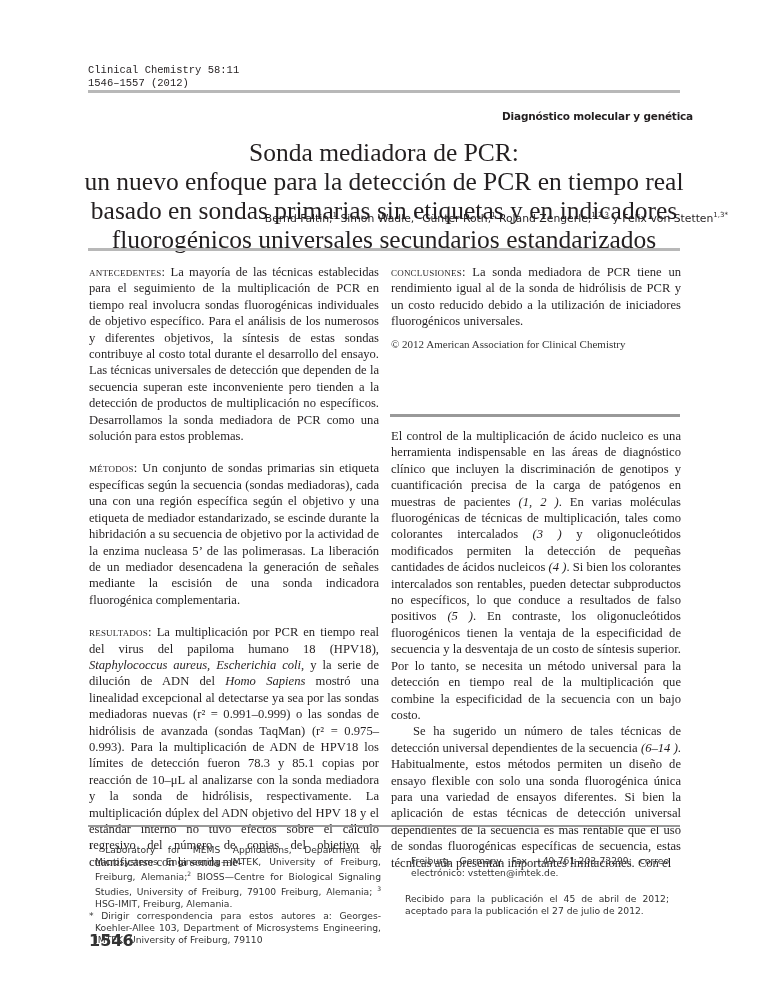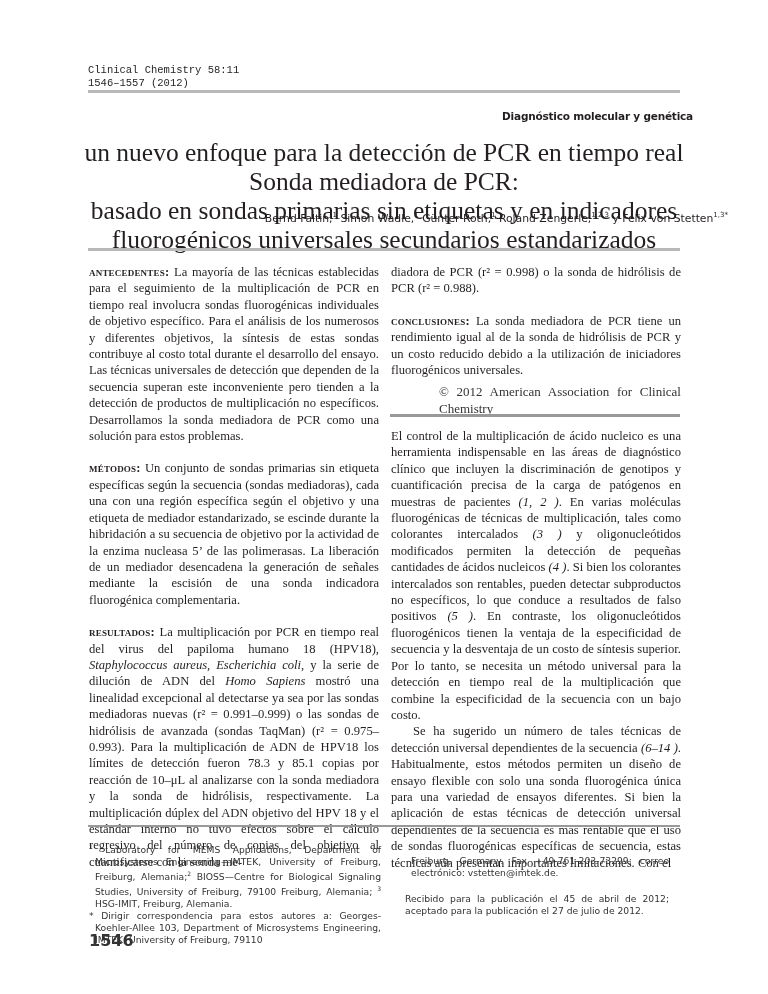--- a/index.html
+++ b/index.html
@@ -14,23 +14,23 @@
 
   .title { position: absolute; left: 40px; width: 688px; top: 138px; text-align: center;
            font-size: 25.5px; line-height: 29px; color: #231f20; }
   .authors { position: absolute; left: 40px; width: 688px; top: 211px; text-align: right; font-size: 10.8px; }
   .authors sup { font-size: 7px; }
 
   .col { position: absolute; width: 290px; font-size: 12.6px; line-height: 16.4px; text-align: justify; }
   .col-left { left: 89px; top: 264px; }
   .col-right { left: 391px; top: 264px; }
   .para { margin: 0 0 16px 0; }
-  .label { font-variant: small-caps; letter-spacing: 0.2px; font-weight: bold; }
+  .label { font-variant: small-caps; letter-spacing: 0.2px; }
   .label::after { content: ""; }
-  .copyright { font-size: 13px; margin-top: -10px; color: #333; margin-left: 48px; }
+  .copyright { font-size: 11px; margin-top: -10px; color: #333; }
   .body-para { margin: 0; }
   .indent { text-indent: 22px; }
 
   .rule-right { position: absolute; left: 390px; width: 290px; height: 3px; background: #999; top: 414px; }
   .body-right { position: absolute; left: 391px; top: 428px; width: 290px; font-size: 12.6px; line-height: 16.4px; text-align: justify; }
 
   .footnote-rule { position: absolute; left: 88px; width: 592px; height: 2px; background: #999; top: 825px; }
   .fn-left { position: absolute; left: 89px; top: 841px; width: 292px; font-size: 9.2px; line-height: 12px; text-align: justify; color: #333; }
   .fn-right { position: absolute; left: 391px; top: 841px; width: 292px; font-size: 9.2px; line-height: 12px; text-align: justify; color: #333; }
   .fn-item { text-indent: -6px; padding-left: 6px; margin: 0; }
@@ -44,22 +44,22 @@
 
 <div class="journal serif">
   <div>Clinical Chemistry 58:11</div>
   <div>1546–1557 (2012)</div>
 </div>
 <div class="section-label sans">Diagnóstico molecular y genética</div>
 
 <div class="rule" style="top: 90px;"></div>
 
 <div class="title serif">
+  <div>Sonda mediadora de PCR:</div>
   <div>un nuevo enfoque para la detección de PCR en tiempo real</div>
-  <div>Sonda mediadora de PCR:</div>
   <div>basado en sondas primarias sin etiquetas y en indicadores</div>
   <div>fluorogénicos universales secundarios estandarizados</div>
 </div>
 
 <div class="authors sans">
   <span>Bernd Faltin,</span><sup>1</sup>
   <span>Simon Wadle,</span><sup>1</sup>
   <span>Günter Roth,</span><sup>1</sup>
   <span>Roland Zengerle,</span><sup>1,2,3</sup>
   <span>y Felix von Stetten</span><sup>1,3*</sup>
@@ -76,21 +76,20 @@
     <span class="label">métodos:</span>
     <span>Un conjunto de sondas primarias sin etiqueta específicas según la secuencia (sondas mediadoras), cada una con una región específica según el objetivo y una etiqueta de mediador estandarizado, se escinde durante la hibridación a su secuencia de objetivo por la actividad de la enzima nucleasa 5’ de las polimerasas. La liberación de un mediador desencadena la generación de señales mediante la escisión de una sonda indicadora fluorogénica complementaria.</span>
   </p>
   <p class="para">
     <span class="label">resultados:</span>
     <span>La multiplicación por PCR en tiempo real del virus del papiloma humano 18 (HPV18), </span><i>Staphylococcus aureus, Escherichia coli</i><span>, y la serie de dilución de ADN del </span><i>Homo Sapiens</i><span> mostró una linealidad excepcional al detectarse ya sea por las sondas mediadoras nuevas (r² = 0.991–0.999) o las sondas de hidrólisis de avanzada (sondas TaqMan) (r² = 0.975–0.993). Para la multiplicación de ADN de HPV18 los límites de detección fueron 78.3 y 85.1 copias por reacción de 10–μL al analizarse con la sonda mediadora y la sonda de hidrólisis, respectivamente. La multiplicación dúplex del ADN objetivo del HPV 18 y el estándar interno no tuvo efectos sobre el cálculo regresivo del número de copias del objetivo al cuantificarse con la sonda me-</span>
   </p>
 </div>
 
 <div class="col col-right serif">
-  <p class="para">diadora de PCR (r² = 0.998) o la sonda de hidrólisis de PCR (r² = 0.988).</p>
   <p class="para">
     <span class="label">conclusiones:</span>
     <span>La sonda mediadora de PCR tiene un rendimiento igual al de la sonda de hidrólisis de PCR y un costo reducido debido a la utilización de iniciadores fluorogénicos universales.</span>
   </p>
   <p class="para copyright">© 2012 American Association for Clinical Chemistry</p>
 </div>
 
 <div class="rule-right"></div>
 
 <div class="body-right serif">

